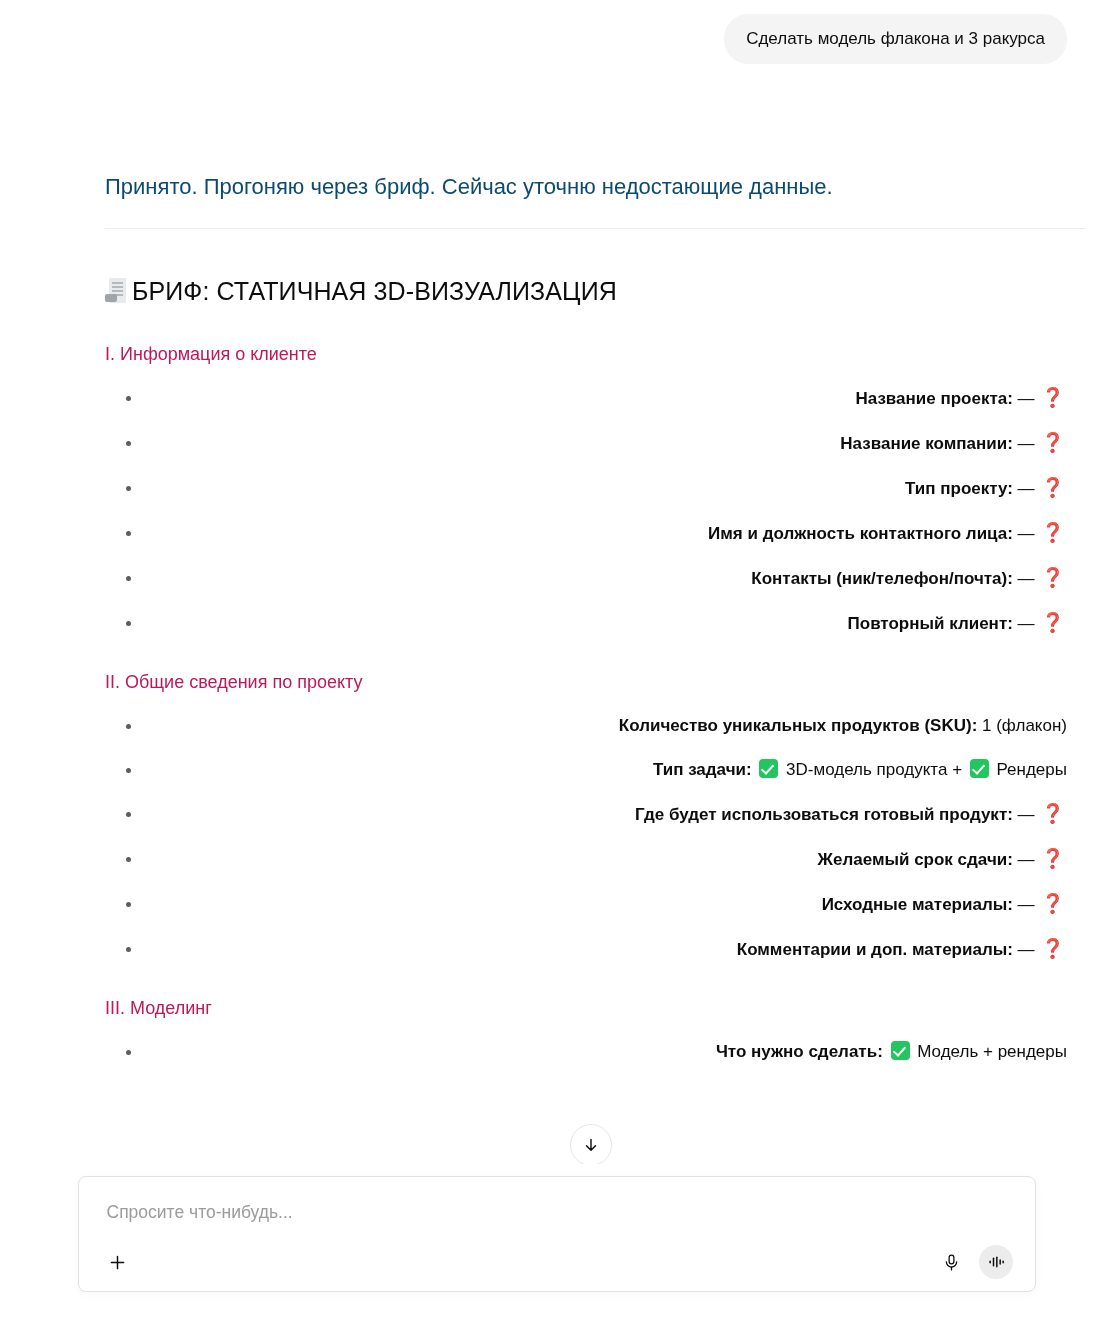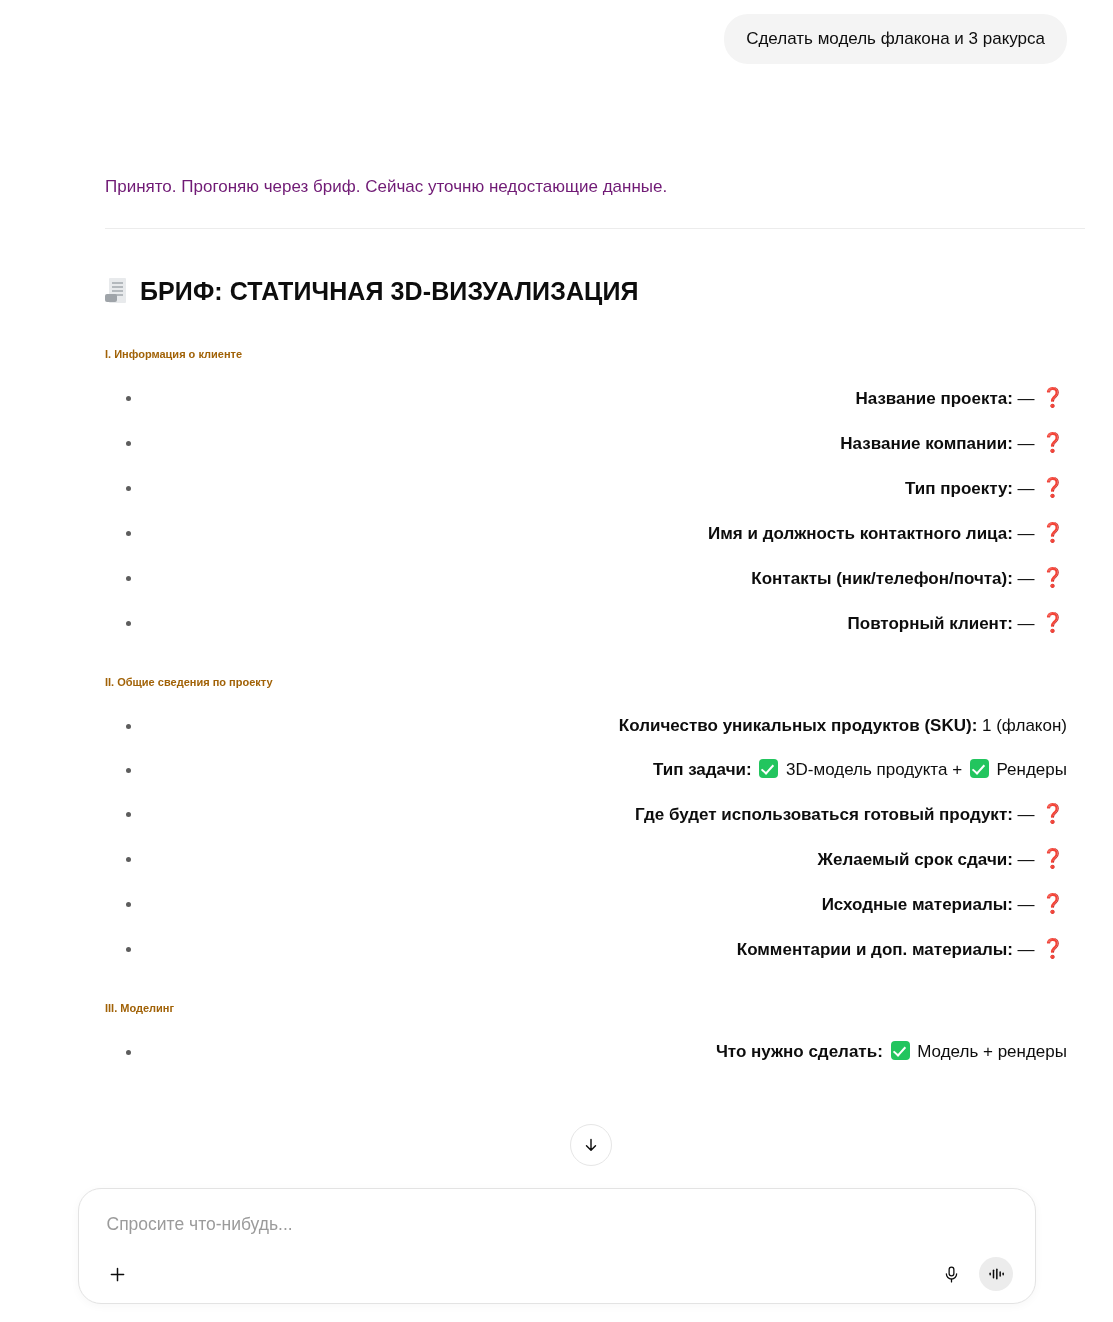--- a/index.html
+++ b/index.html
@@ -45,42 +45,42 @@
     max-width: 640px;
     text-align: left;
   }
 
   
   .assistant-turn {
     padding: 0 63px 0 88px;
     margin-top: 108px;
   }
   .para {
-    font-size: 17px;
+    font-size: 22px;
     line-height: 30px;
-    color: #701a75;
+    color: #0c4a6e;
     margin: 0 0 26px 0;
     max-width: 880px;
   }
   .para b { font-weight: 700; }
 
   .divider {
     border: 0;
     border-top: 1px solid #ececec;
     margin: 20px 0 48px 0;
     width: 980px;
   }
 
   
   .brief-heading {
     display: flex;
     align-items: center;
-    gap: 12px;
+    gap: 4px;
     font-size: 25px;
-    font-weight: 700;
+    font-weight: 400;
     letter-spacing: 0.1px;
     margin: 0 0 34px 0;
     color: #0d0d0d;
   }
   .receipt-icon {
     width: 23px;
     height: 28px;
     position: relative;
     display: inline-block;
     flex: none;
@@ -101,25 +101,25 @@
   }
   .receipt-icon .roll {
     position: absolute;
     left: 0; top: 16px;
     width: 12px; height: 8px;
     background: #9fa4a9;
     border-radius: 2px;
   }
 
   .section-title {
-    font-size: 11px;
-    font-weight: 700;
+    font-size: 18px;
+    font-weight: 400;
     line-height: 28px;
     margin: 30px 0 8px 0;
-    color: #a16207;
+    color: #be185d;
   }
   .section-title:first-of-type { margin-top: 0; }
 
   ul.brief-list {
     list-style: none;
     margin: 0;
     padding: 0;
     text-align: right;
   }
   ul.brief-list li {
@@ -191,26 +191,26 @@
   .composer-wrap {
     position: absolute;
     left: 0;
     bottom: 0;
     width: 1113px;
     padding: 0 0 18px 0;
     background: #ffffff;
     z-index: 8;
   }
   .composer {
-    margin: 0 auto;
+    margin: 12px auto;
     width: 958px;
     box-sizing: border-box;
     background: #ffffff;
     border: 1px solid #e3e3e3;
-    border-radius: 23px;
+    border-radius: 8px;
     box-shadow: 0 2px 10px rgba(0,0,0,0.035);
     padding: 18px 22px 12px 22px;
     min-height: 104px;
     display: flex;
     flex-direction: column;
     justify-content: space-between;
   }
   .composer-input {
     font-size: 17.5px;
     line-height: 26px;

